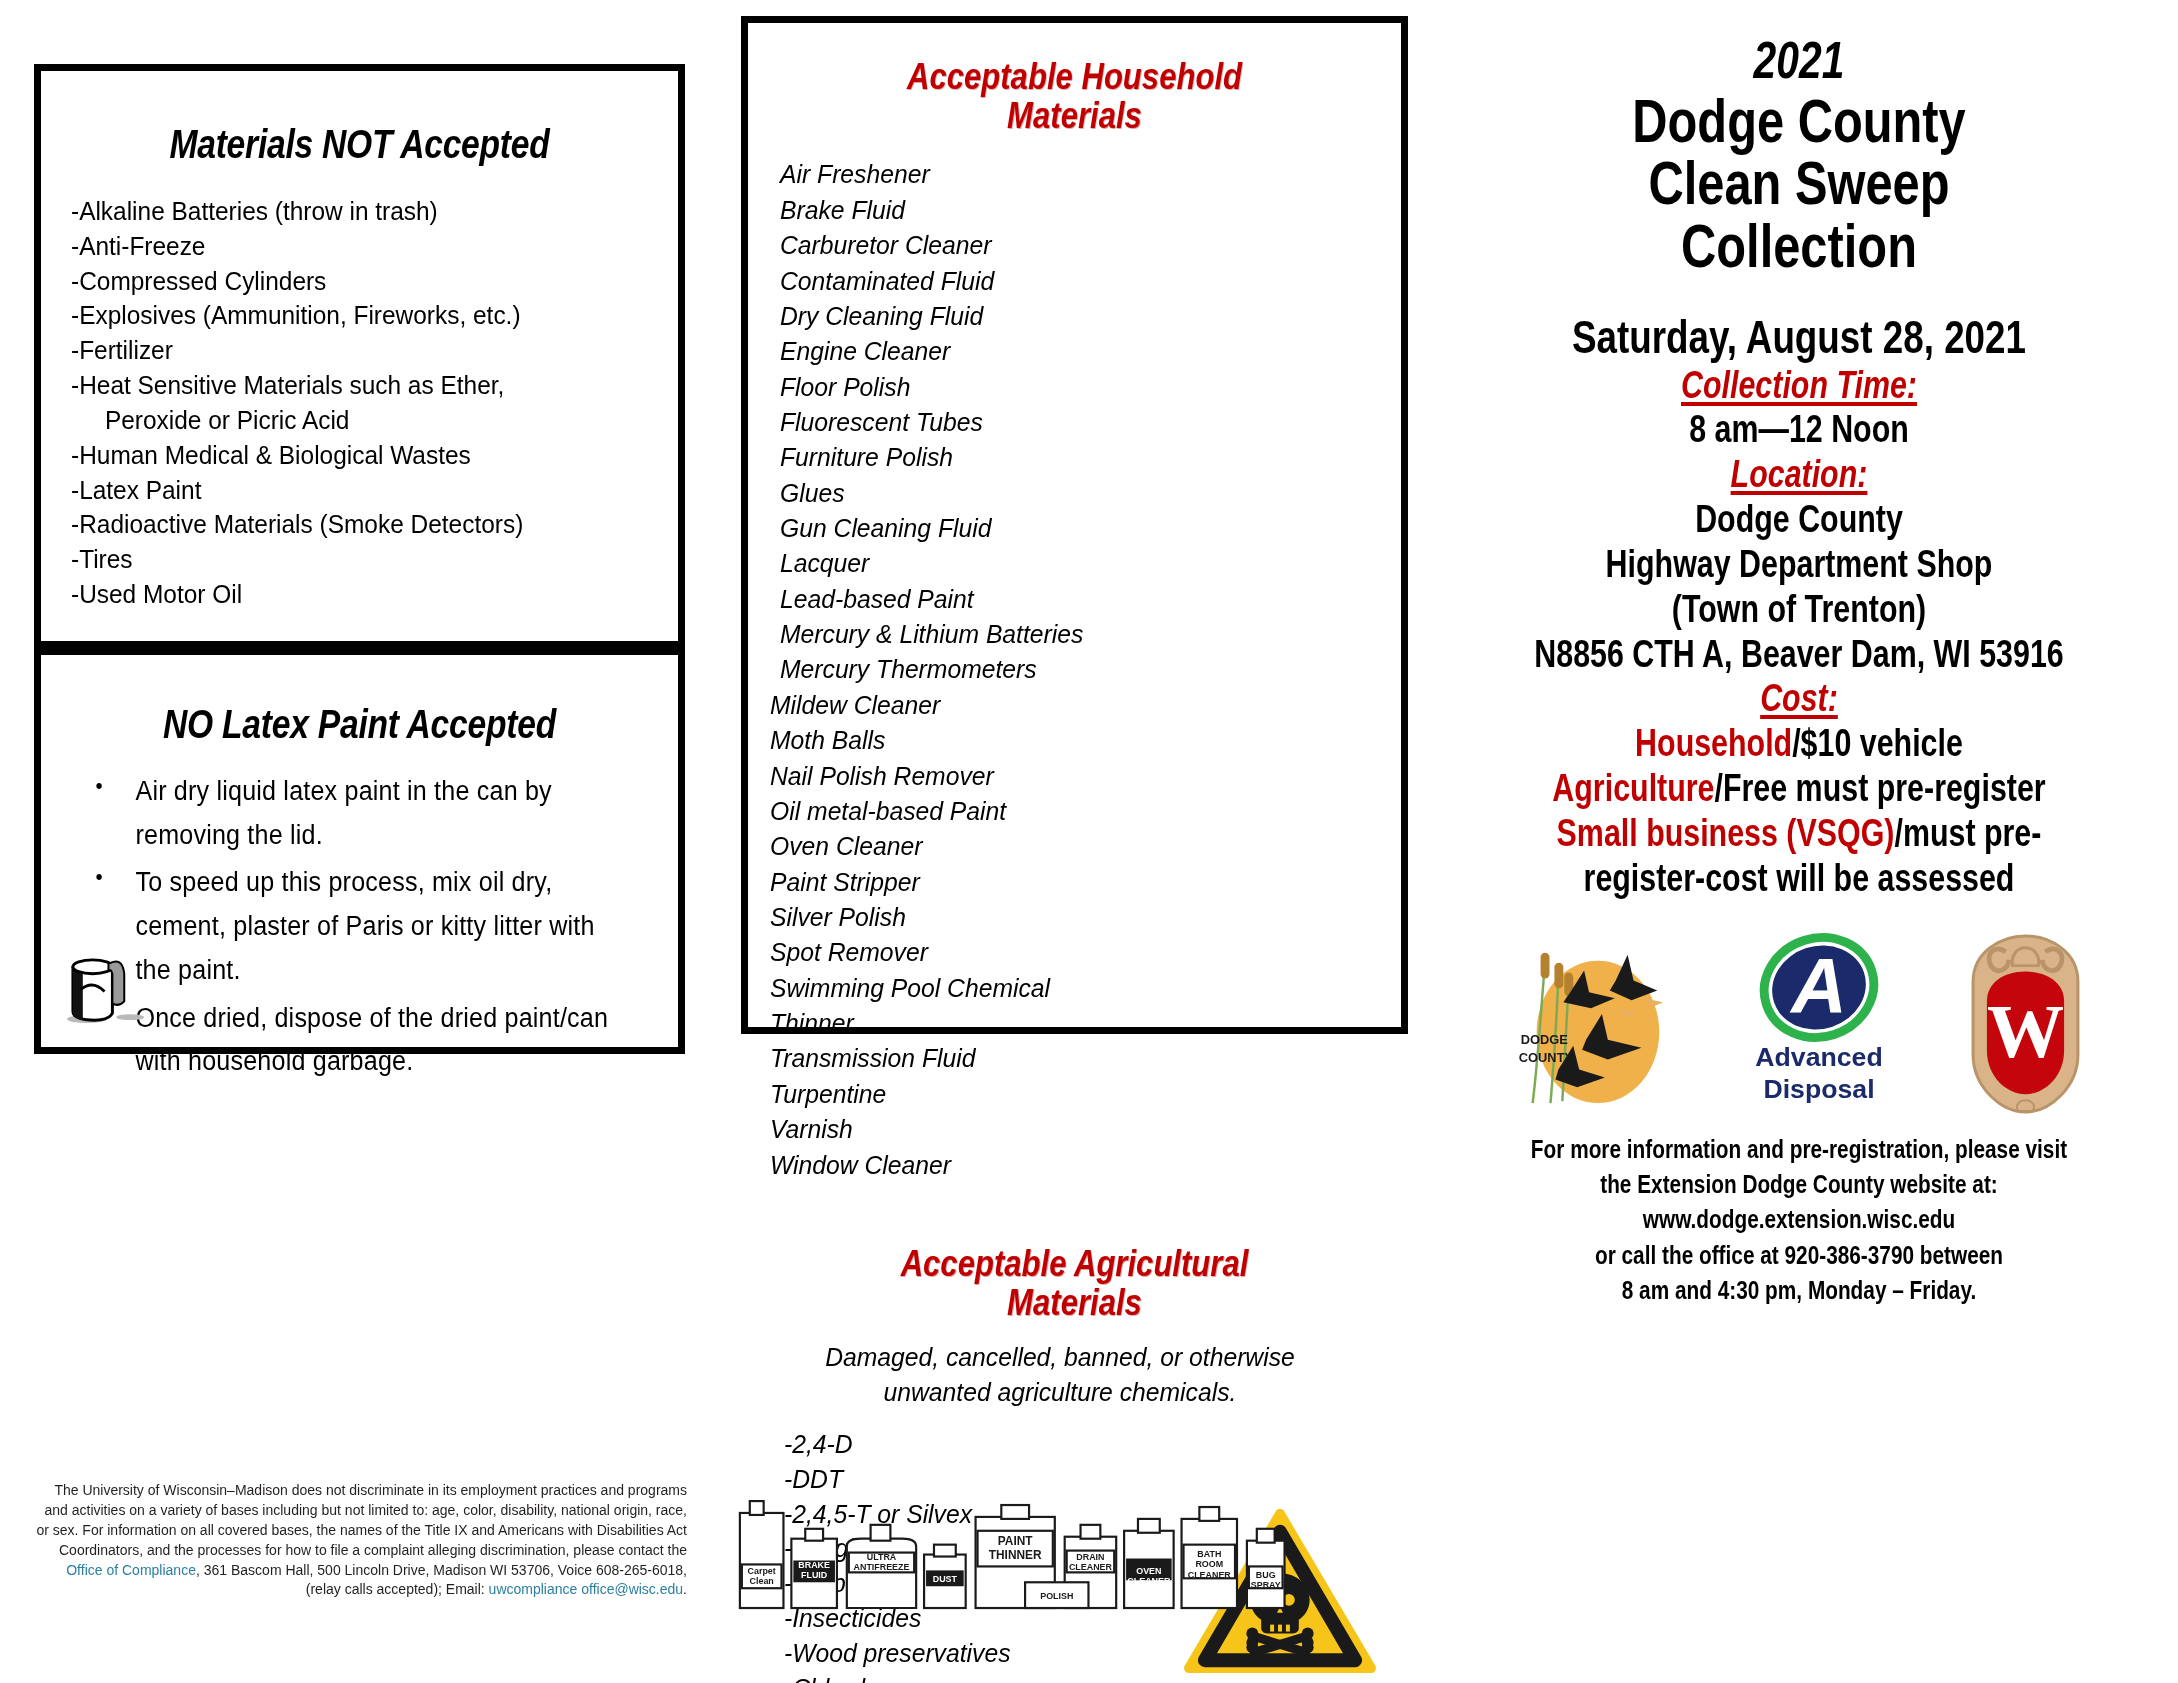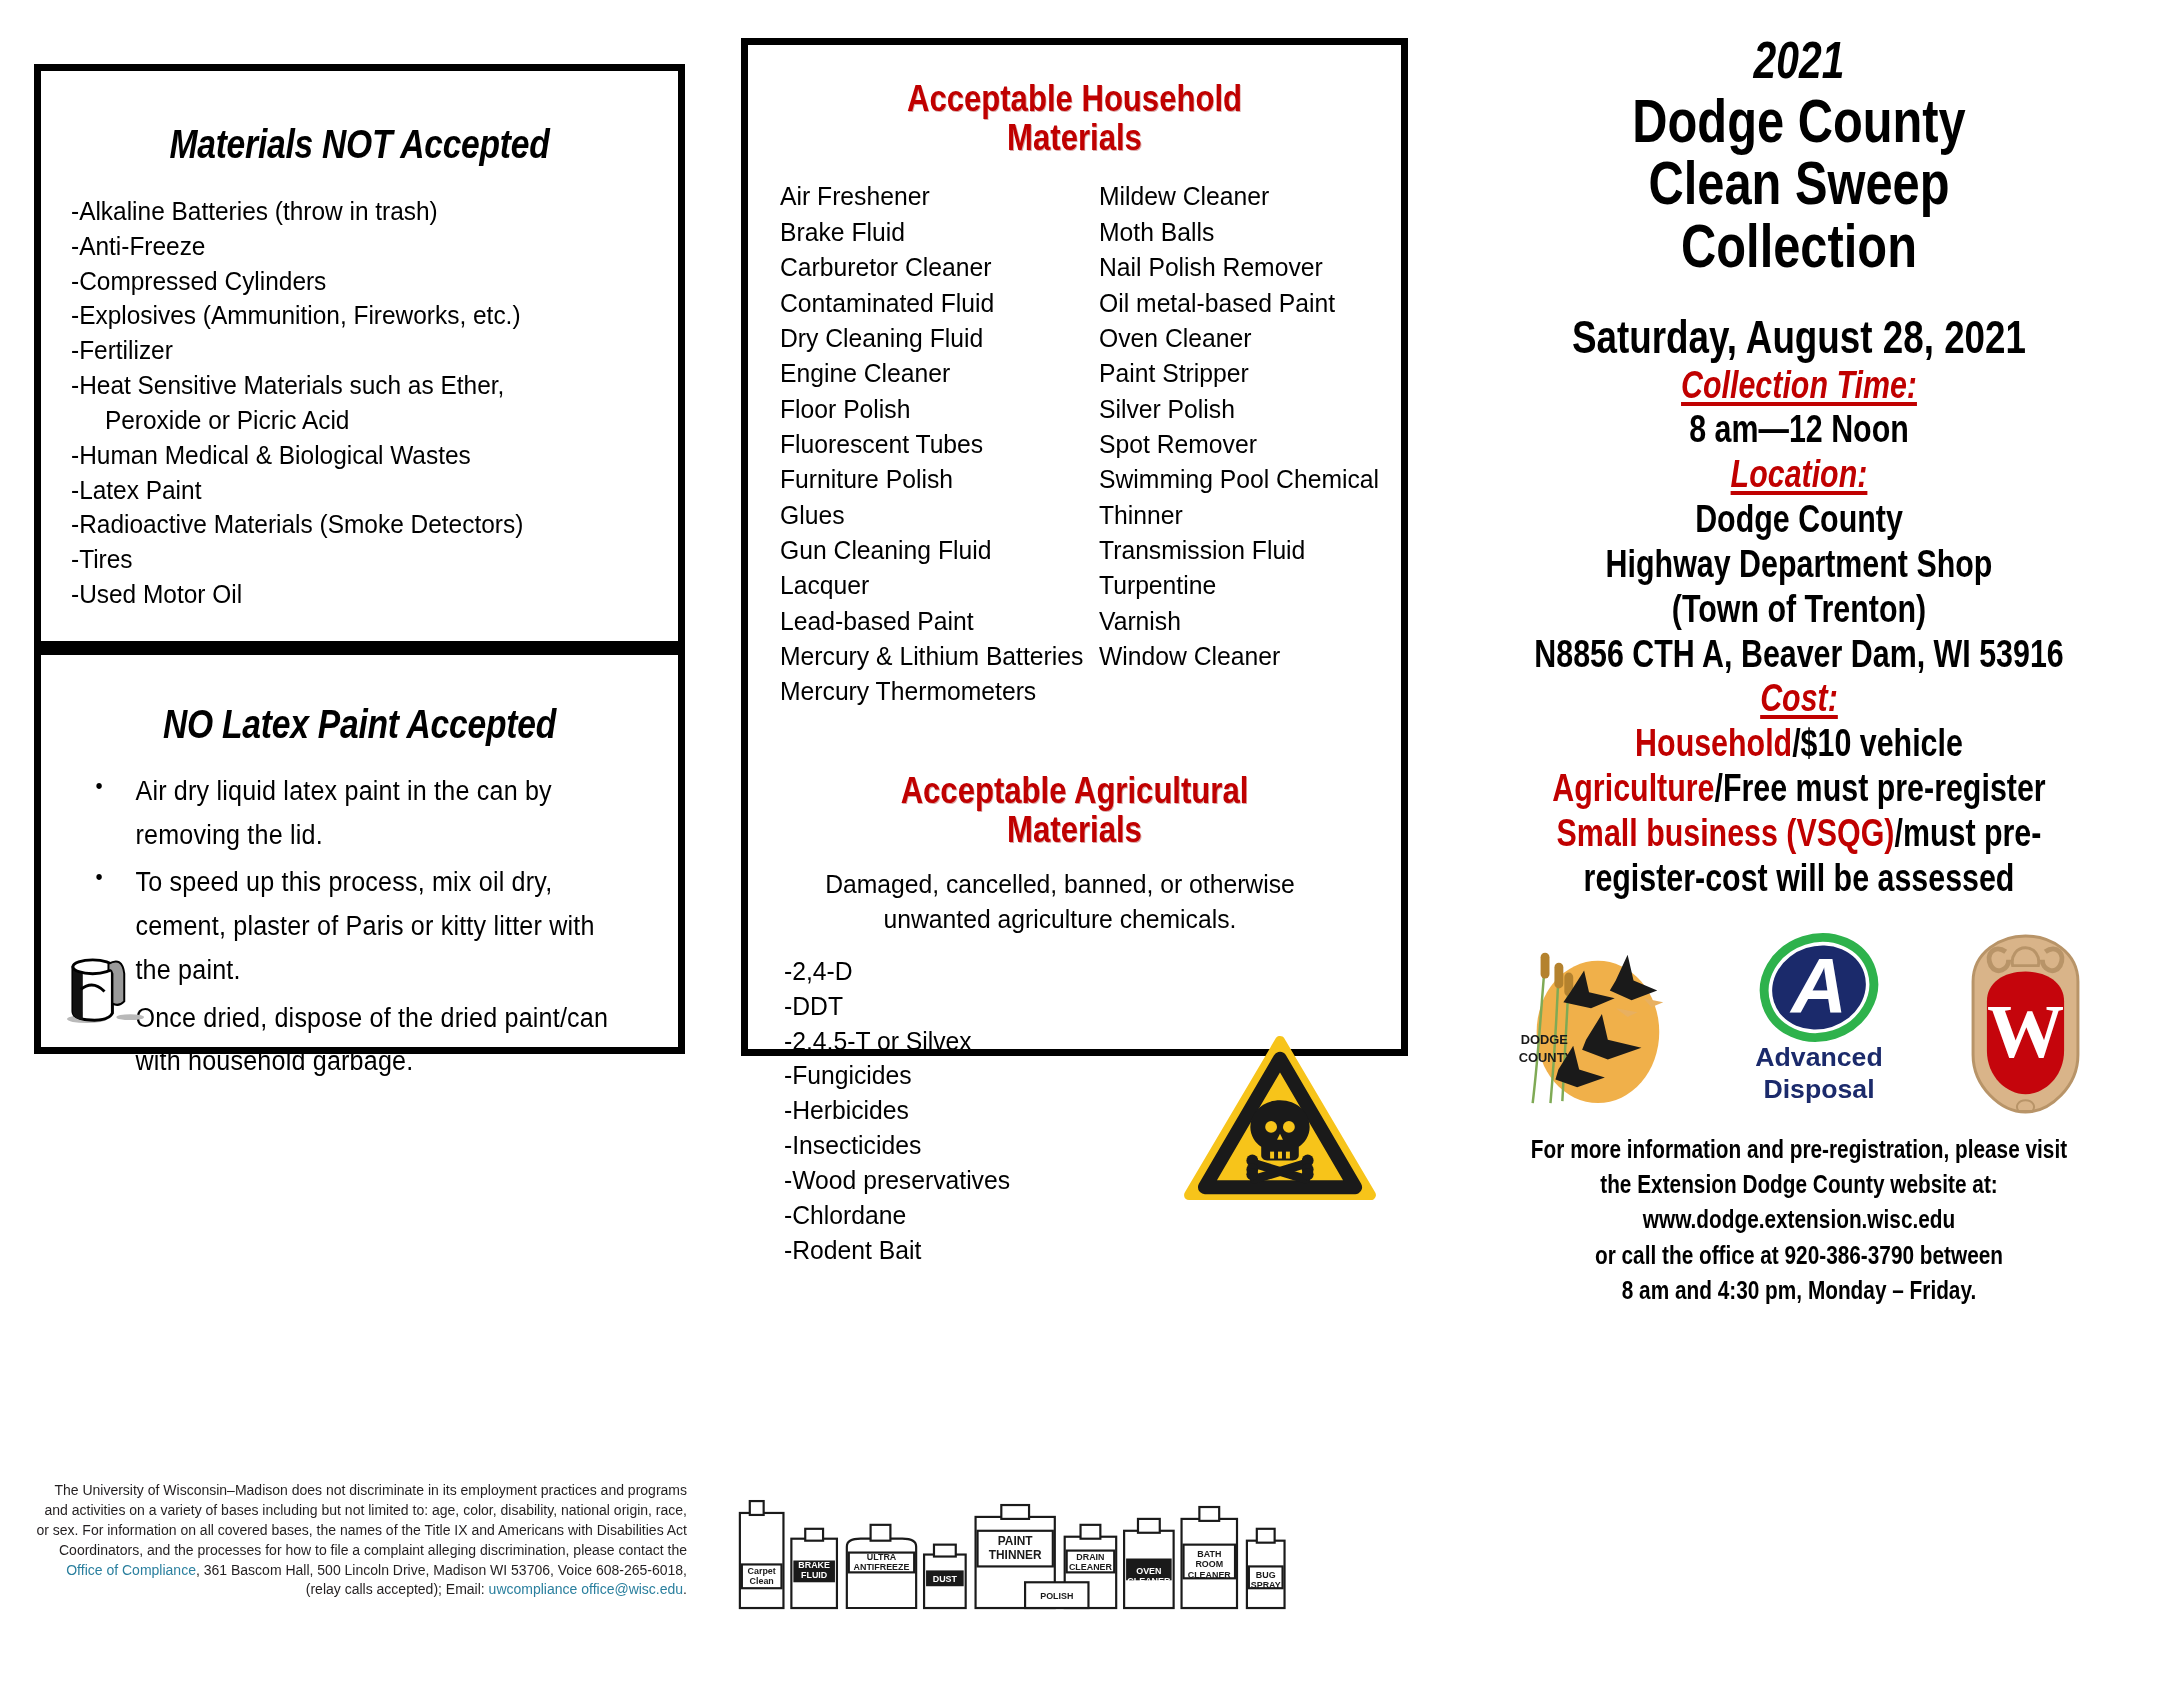--- a/index.html
+++ b/index.html
@@ -21,21 +21,21 @@
     position: absolute;
     inset: 0;
     display: flex;
     flex-direction: row;
   }
   .col {
     position: relative;
     box-sizing: border-box;
   }
   .col-left  { width: 713px;  padding: 38px 28px 0 34px; }
-  .col-mid   { width: 713px;  padding: 38px 18px 0 28px; }
+  .col-mid   { width: 713px;  padding: 16px 18px 0 28px; font-style: italic; }
   .col-right { width: 752px;  padding: 34px 26px 12px 20px; }
 
   
   .framed {
     border: 7px solid #000;
     background: #fff;
     box-sizing: border-box;
   }
   .box-latex   { height: 406px; padding: 28px 26px 10px 26px; position: relative; }
   .box-not     { margin-top: 26px; height: 584px; padding: 26px 26px 10px 26px; }
@@ -108,20 +108,21 @@
     transform-origin: left center;
   }
 
   
   .two-col {
     display: flex;
     gap: 0;
     margin-top: 22px;
     font-size: 26px;
     line-height: 1.36;
+    flex-direction: column;
   }
   .two-col ul {
     list-style: none;
     margin: 0;
     padding: 0;
   }
   .two-col li {
     white-space: nowrap;
     transform: scaleX(0.95);
     transform-origin: left center;

